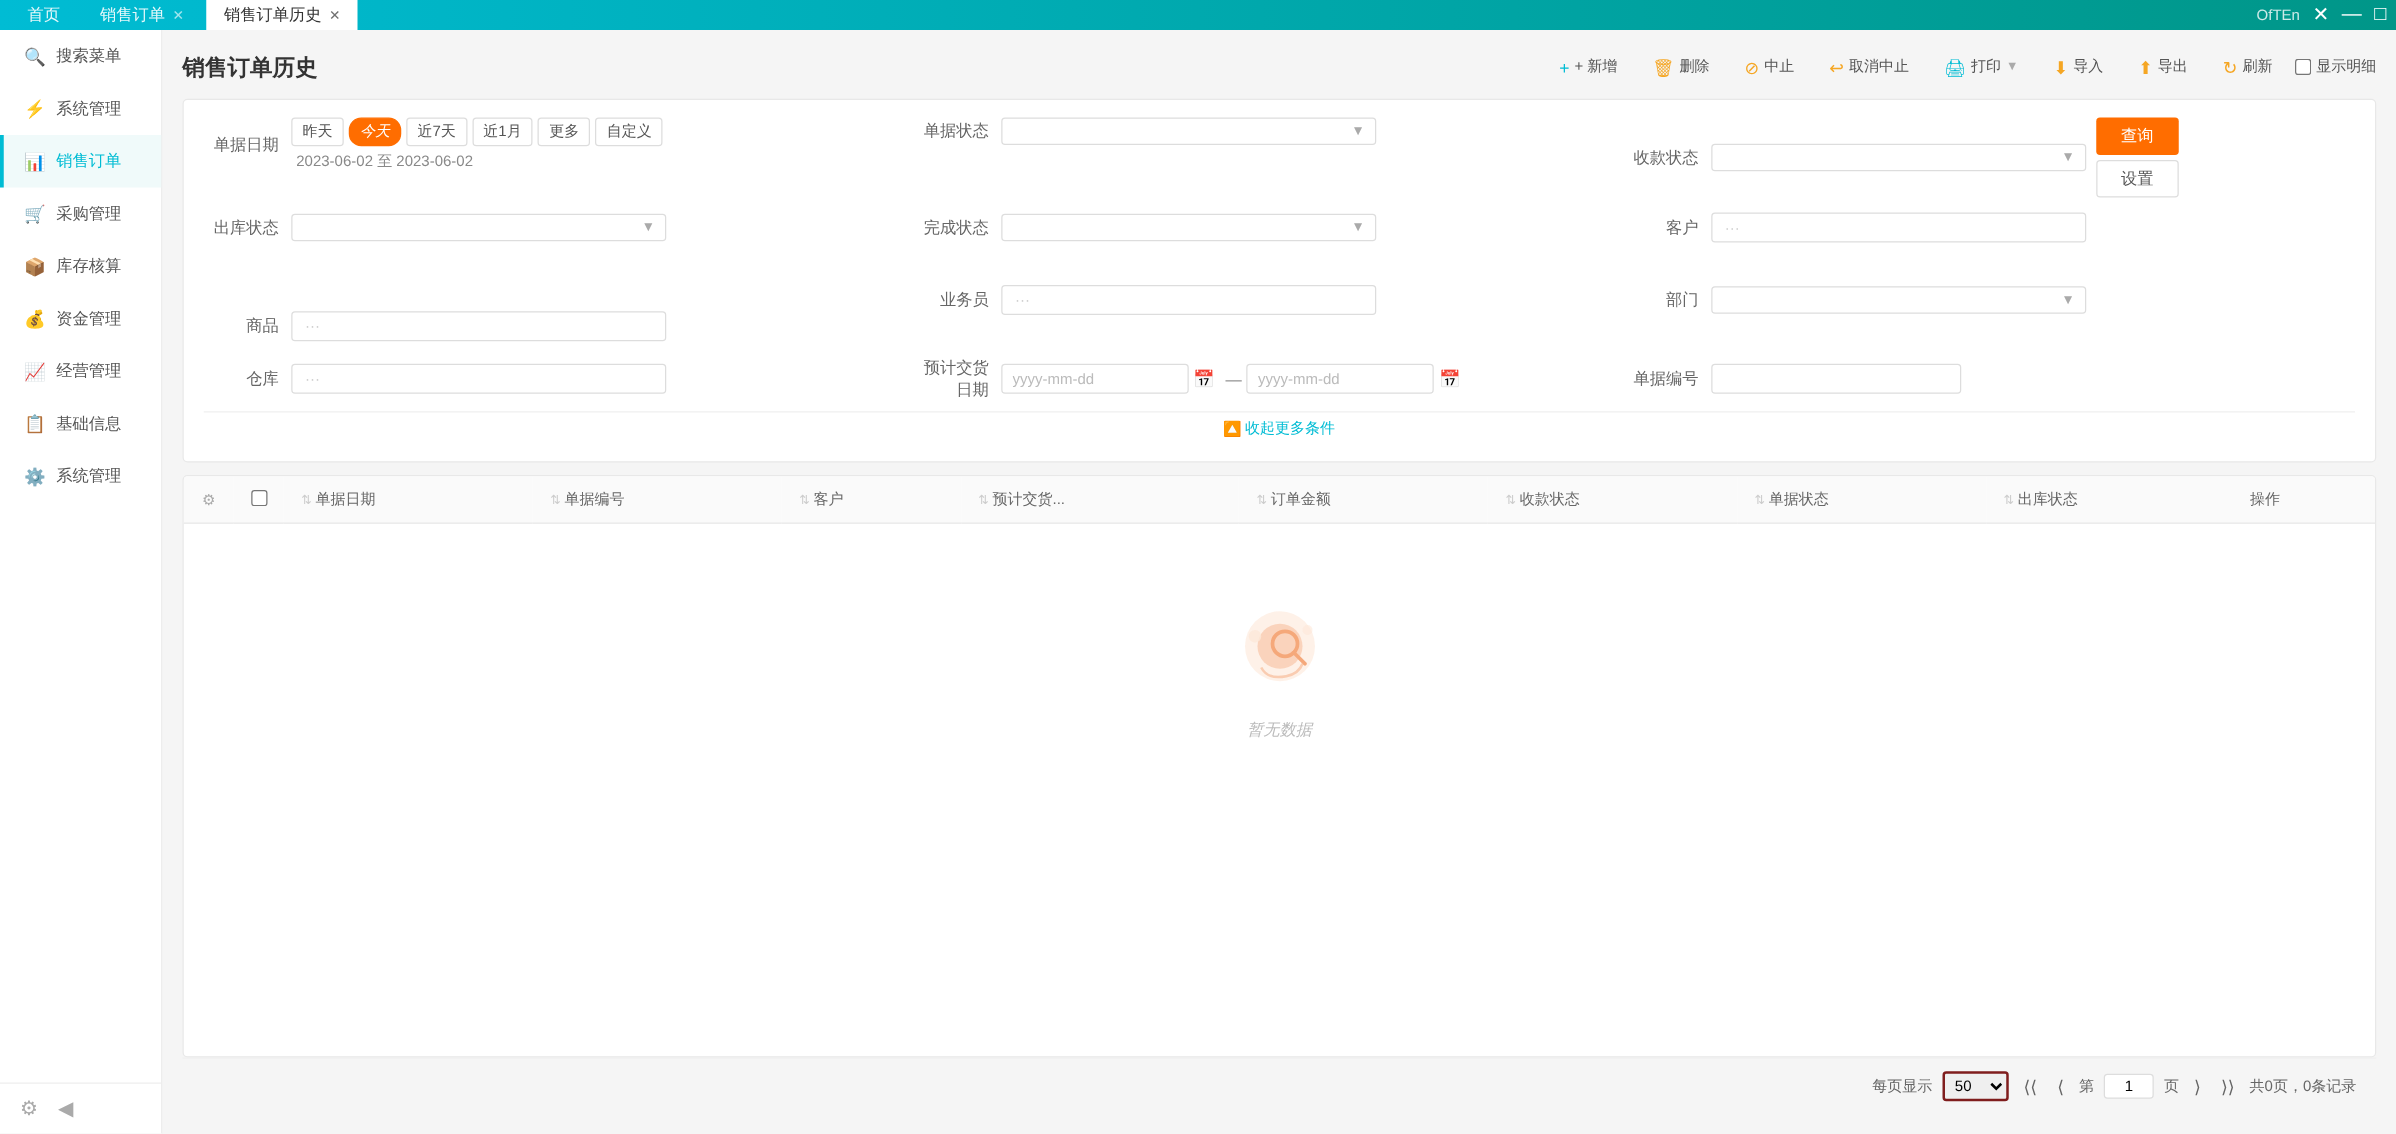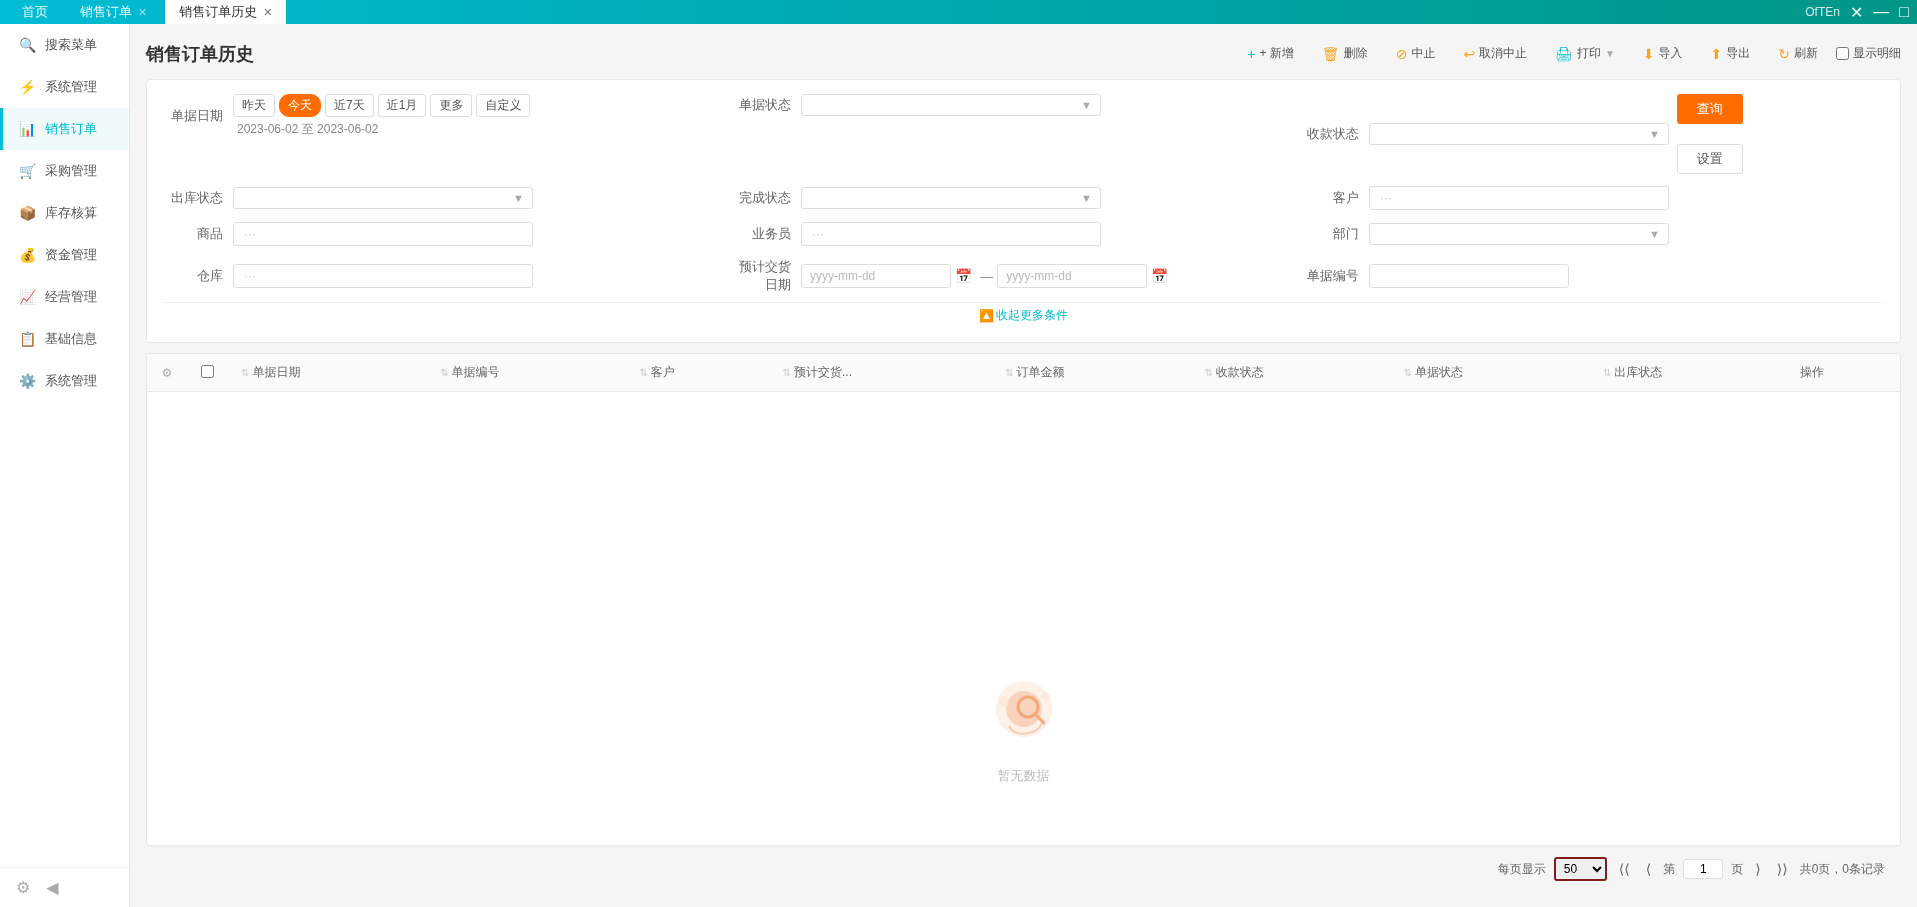--- a/index.html
+++ b/index.html
@@ -172,20 +172,21 @@
       background: white;
       cursor: pointer;
       font-size: 12px;
       color: #555;
     }
     .date-btn.active {
       background: #ff6d00;
       color: white;
       border-color: #ff6d00;
       border-radius: 10px;
+      font-style: italic;
     }
     .date-range {
       font-size: 12px;
       color: #888;
       margin-left: 4px;
     }
     .filter-select {
       flex: 1;
       display: flex;
       align-items: center;
@@ -298,22 +299,23 @@
       white-space: nowrap;
     }
     .sort-arrows { color: #ccc; font-size: 10px; margin-left: 2px; }
 
     
     .empty-state {
       flex: 1;
       display: flex;
       flex-direction: column;
       align-items: center;
-      justify-content: flex-end;
+      justify-content: flex-start;
       padding: 60px 0;
+      font-style: italic;
     }
     .empty-icon {
       width: 100px;
       height: 80px;
       margin-bottom: 16px;
     }
     .empty-text {
       color: #bbb;
       font-size: 13px;
     }
@@ -493,21 +495,21 @@
             <span></span>
             <span class="chevron-icon">▼</span>
           </div>
         </div>
         <div style="display:flex; align-items:center; width:33%;">
           <span class="filter-label">收款状态</span>
           <div class="filter-select">
             <span></span>
             <span class="chevron-icon">▼</span>
           </div>
-          <div style="margin-left:8px; display:flex; flex-direction:column; gap:20px;">
+          <div style="margin-left:8px; display:flex; flex-direction:column; gap:4px;">
             <button class="btn-query">查询</button>
             <button class="btn-settings">设置</button>
           </div>
         </div>
       </div>
 
       <div style="display:flex; align-items:center; gap:0; margin-bottom:12px;">
         <div style="display:flex; align-items:center; width:33%;">
           <span class="filter-label">出库状态</span>
           <div class="filter-select">
@@ -524,21 +526,21 @@
         </div>
         <div style="display:flex; align-items:center; width:33%;">
           <span class="filter-label">客户</span>
           <div class="filter-dots">
             <span style="color:#ccc;">···</span>
           </div>
         </div>
       </div>
 
       <div style="display:flex; align-items:center; gap:0; margin-bottom:12px;">
-        <div style="display:flex; align-items:center; width:33%;">
+        <div style="display:flex; align-items:center; width:33%;margin-top:43px;">
           <span class="filter-label">商品</span>
           <div class="filter-dots">
             <span style="color:#ccc;">···</span>
           </div>
         </div>
         <div style="display:flex; align-items:center; width:33%;">
           <span class="filter-label">业务员</span>
           <div class="filter-dots">
             <span style="color:#ccc;">···</span>
           </div>

